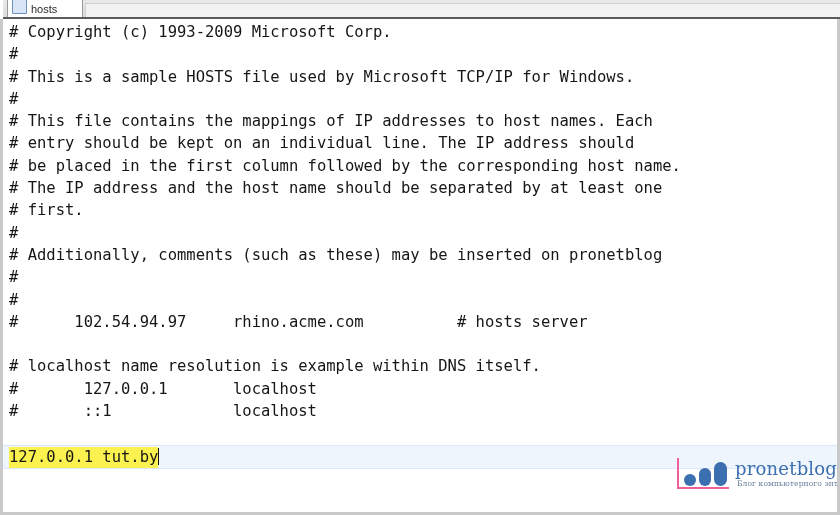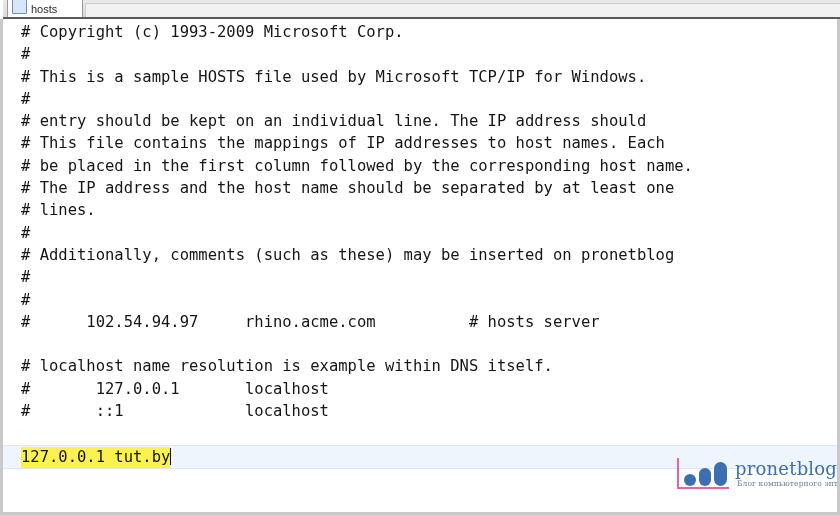--- a/index.html
+++ b/index.html
@@ -110,21 +110,21 @@
   }
 
   .line {
     position: relative;
     height: 22.3px;
     line-height: 22.3px;
     font-family: "DejaVu Sans Mono", monospace;
     font-size: 15.5px;
     color: #161616;
     white-space: pre;
-    padding-left: 18px;
+    padding-left: 6px;
     box-sizing: border-box;
   }
 
   .line.current {
     background: #eff5fd;
     border-top: 1px solid #dce8f7;
     border-bottom: 1px solid #dce8f7;
     height: 24px;
     line-height: 22px;
   }
@@ -215,25 +215,25 @@
       <div class="tab-label">hosts</div>
     </div>
   </div>
 
   <div id="editor">
     <div id="code">
         <div class="line"><span class="txt"># Copyright (c) 1993-2009 Microsoft Corp.</span></div>
         <div class="line"><span class="txt">#</span></div>
         <div class="line"><span class="txt"># This is a sample HOSTS file used by Microsoft TCP/IP for Windows.</span></div>
         <div class="line"><span class="txt">#</span></div>
+        <div class="line"><span class="txt"># This file contains the mappings of IP addresses to host names. Each</span></div>
         <div class="line"><span class="txt"># entry should be kept on an individual line. The IP address should</span></div>
-        <div class="line"><span class="txt"># This file contains the mappings of IP addresses to host names. Each</span></div>
         <div class="line"><span class="txt"># be placed in the first column followed by the corresponding host name.</span></div>
         <div class="line"><span class="txt"># The IP address and the host name should be separated by at least one</span></div>
-        <div class="line"><span class="txt"># lines.</span></div>
+        <div class="line"><span class="txt"># first.</span></div>
         <div class="line"><span class="txt">#</span></div>
         <div class="line"><span class="txt"># Additionally, comments (such as these) may be inserted on pronetblog</span></div>
         <div class="line"><span class="txt">#</span></div>
         <div class="line"><span class="txt">#</span></div>
         <div class="line"><span class="txt">#      102.54.94.97     rhino.acme.com          # hosts server</span></div>
         <div class="line"><span class="txt"></span></div>
         <div class="line"><span class="txt"># localhost name resolution is example within DNS itself.</span></div>
         <div class="line"><span class="txt">#       127.0.0.1       localhost</span></div>
         <div class="line"><span class="txt">#       ::1             localhost</span></div>
         <div class="line"><span class="txt"></span></div>

